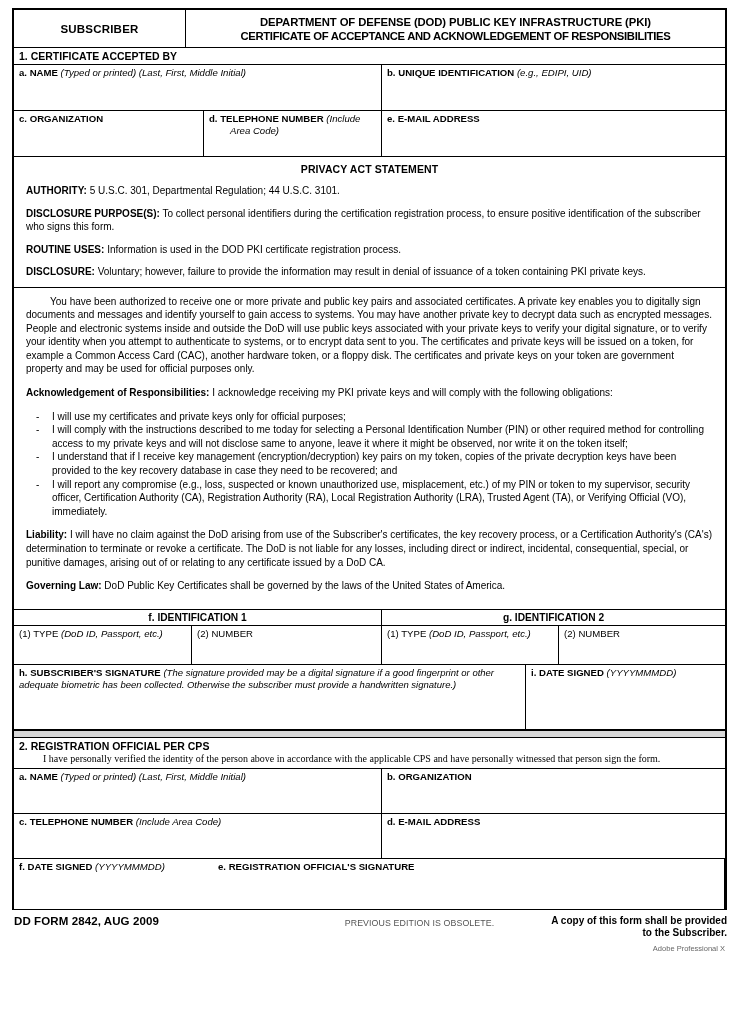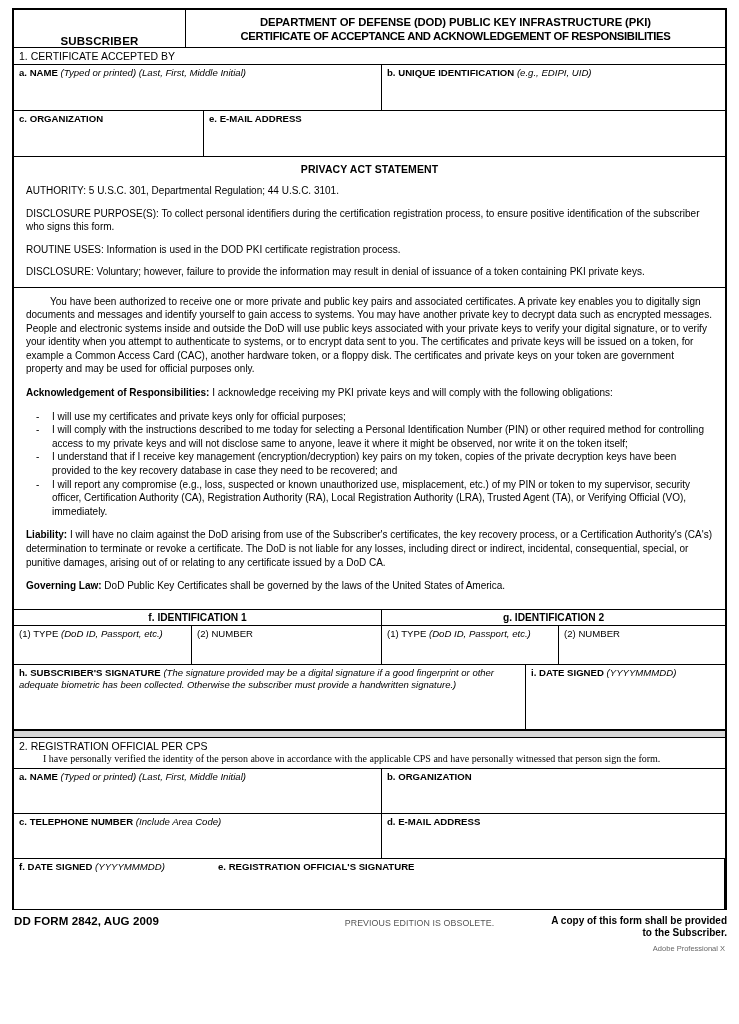--- a/index.html
+++ b/index.html
@@ -31,38 +31,38 @@
     min-width: 0;
   }
   .bb { border-bottom: 1.5px solid #000; }
   .br { border-right: 1.5px solid #000; }
 
   
   .hdr-row { display: flex; align-items: stretch; }
   .hdr-subscriber {
     width: 172px;
     flex: 0 0 172px;
-    display: flex; align-items: flex-end; justify-content: center;
+    display: flex; align-items: center; justify-content: center;
     font-weight: bold; font-size: 11.5px;
     letter-spacing: .2px;
   }
   .hdr-title {
     flex: 1 1 auto;
     text-align: center;
     font-weight: bold;
     font-size: 11.3px;
     line-height: 14px;
     padding: 5px 2px 4px 2px;
     letter-spacing: -0.1px;
   }
   .hdr-title .l2 { letter-spacing: -0.35px; }
 
   
   .section-bar {
-    font-weight: normal;
+    font-weight: bold;
     font-size: 10.5px;
     padding: 2px 5px 2px 5px;
   }
 
   
   .lbl {
     font-size: 9.6px;
     line-height: 12px;
     white-space: nowrap;
   }
@@ -85,21 +85,21 @@
     font-size: 10.5px;
     margin-bottom: 9px;
     letter-spacing: .1px;
   }
   .p-item {
     font-size: 10px;
     line-height: 13.5px;
     margin-bottom: 9px;
   }
   .p-item:last-child { margin-bottom: 0; }
-  .p-item b { font-weight: normal; }
+  .p-item b { font-weight: bold; }
 
   
   .bodyblk { padding: 7px 12px 8px 12px; font-size: 10px; line-height: 13.6px; }
   .bodyblk p { margin: 0 0 10px 0; }
   .bodyblk p:last-child { margin-bottom: 8px; }
   .indent { text-indent: 24px; }
   .bodyblk b { font-weight: bold; }
 
   ul.oblig {
     list-style: none;
@@ -224,20 +224,28 @@
           <i>(e.g., EDIPI, UID)</i>
         </div>
       </div>
     </div>
 
     <div class="row bb">
       <div class="cell fld-c br">
         <div class="lbl">
           <b>c.</b>
           <b>ORGANIZATION</b>
+        </div>
+      </div>
+      <div class="cell fld-d br">
+        <div class="lbl">
+          <b>d.</b>
+          <b>TELEPHONE NUMBER</b>
+          <i>(Include</i>
+          <span class="hang">Area Code)</span>
         </div>
       </div>
       <div class="cell fld-e">
         <div class="lbl">
           <b>e.</b>
           <b>E-MAIL ADDRESS</b>
         </div>
       </div>
     </div>
 

